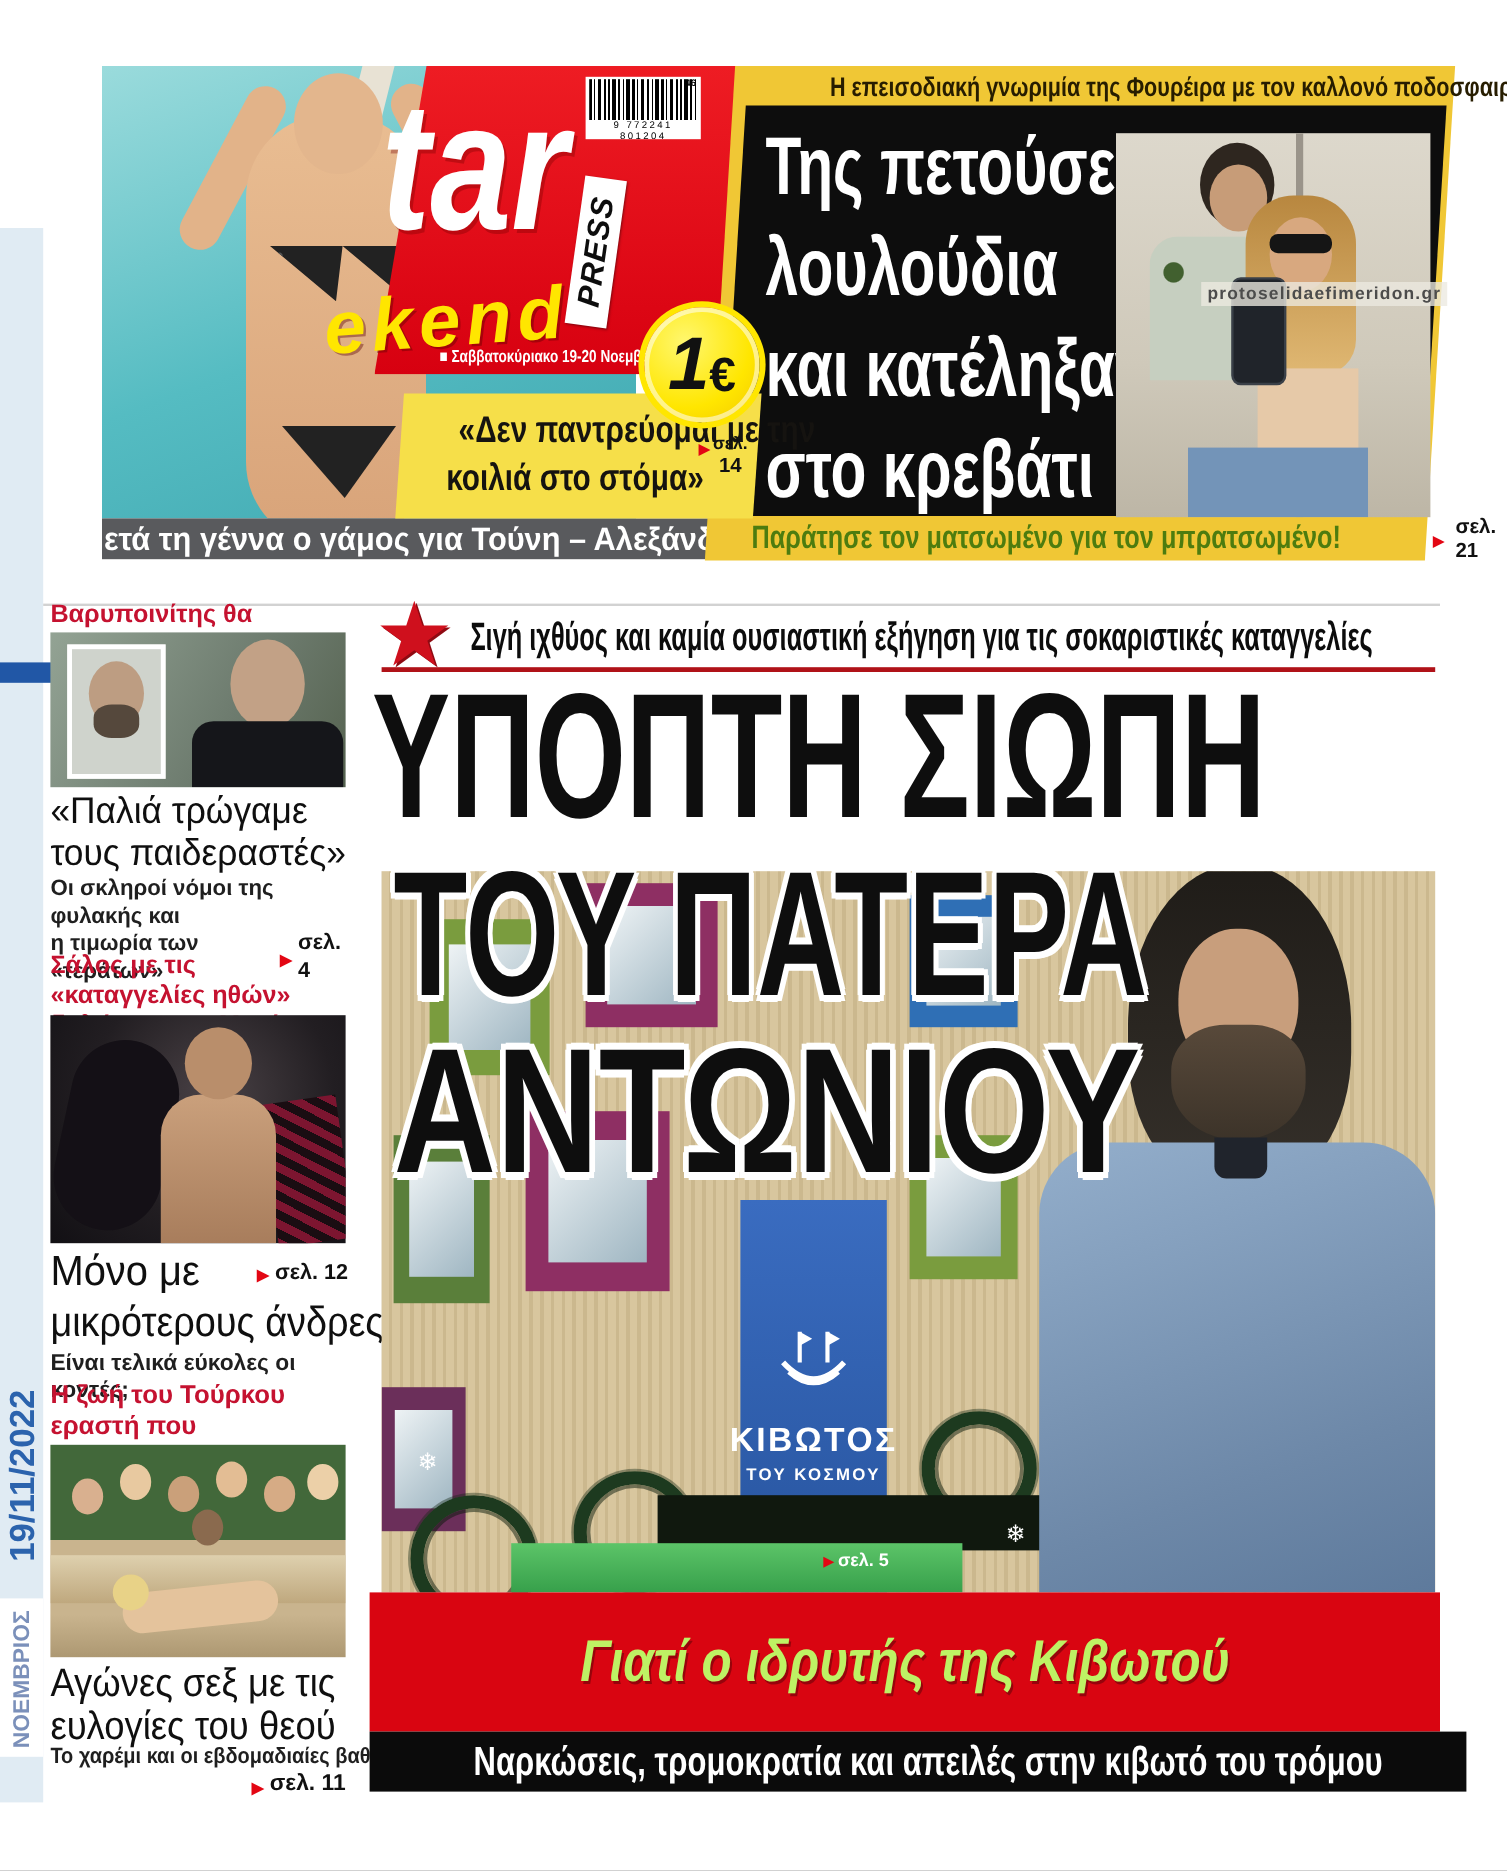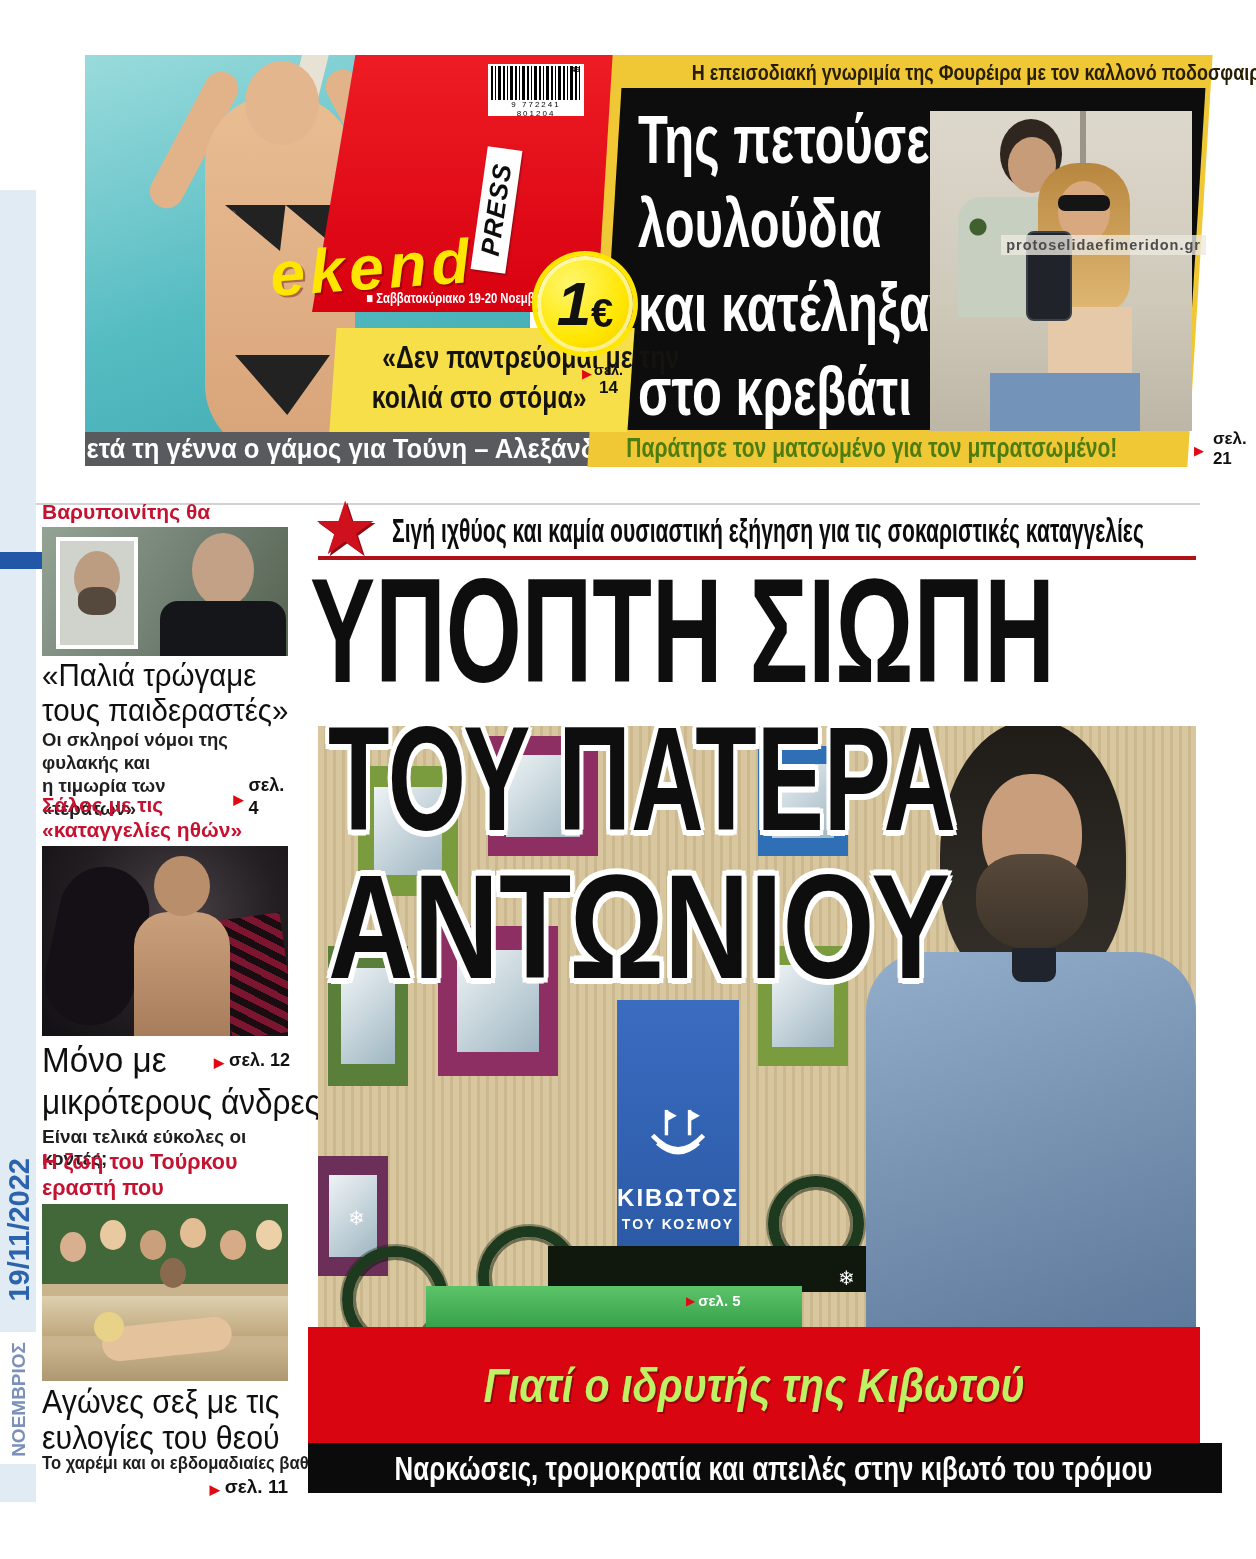--- a/index.html
+++ b/index.html
@@ -106,21 +106,21 @@
      text-shadow:-6px 0 0 #fff,6px 0 0 #fff,0 -6px 0 #fff,0 6px 0 #fff,-5px -5px 0 #fff,5px -5px 0 #fff,-5px 5px 0 #fff,5px 5px 0 #fff;}
   .hl-ind{padding-left:18px;}
 
   .ph-main{left:318px;top:726px;width:878px;height:601px;overflow:hidden;z-index:1;
      background:repeating-linear-gradient(90deg,#d8c69e 0 6px,#cbb88e 6px 9px);}
   .winf{position:absolute;}
   .glass{position:absolute;inset:16%;background:linear-gradient(135deg,#eef3f5,#9fb6c2);}
   .ark-banner{position:absolute;left:299px;top:274px;width:122px;height:327px;
      background:linear-gradient(180deg,#3a6cc0,#27549e);display:flex;flex-direction:column;align-items:center;}
   .ark-banner svg{margin-top:96px;width:74px;height:74px;}
-  .ark-t1{color:#fff;font-weight:bold;font-size:24px;letter-spacing:2px;margin-top:14px;}
+  .ark-t1{color:#fff;font-weight:bold;font-size:28px;letter-spacing:2px;margin-top:14px;}
   .ark-t2{color:#fff;font-weight:bold;font-size:14px;letter-spacing:2px;margin-top:4px;}
   .wreath{position:absolute;border-radius:50%;border:11px solid #1d3a1f;box-shadow:inset 0 0 0 3px rgba(10,25,10,.5),0 0 0 2px rgba(20,40,20,.4);}
   .garland{position:absolute;left:230px;top:520px;width:420px;height:46px;background:#10180e;}
   .awning{position:absolute;left:108px;top:560px;width:376px;height:41px;background:linear-gradient(180deg,#5cc468,#37a04b);}
   .snow{position:absolute;color:#fff;font-size:20px;}
   .mp-ref{position:absolute;left:368px;top:566px;display:flex;align-items:center;gap:3px;z-index:4;}
   .mp-ref .a{color:#e30613;font-size:12px;}
   .mp-ref .t{color:#fff;font-weight:bold;font-size:15px;}
   .priest-hair{position:absolute;left:622px;top:-6px;width:186px;height:270px;border-radius:50% 50% 42% 42%;
      background:linear-gradient(180deg,#1f1c18,#35302a);}
@@ -182,20 +182,21 @@
     <div class="pole"></div>
     <div class="armL"></div>
     <div class="armR"></div>
     <div class="body-skin"></div>
     <div class="head-sk"></div>
     <div class="bik-top"></div>
     <div class="bik-bot"></div>
   </div>
 
   <div class="abs logo-block"></div>
+  <div class="abs logo-tar"><span class="sqzL" style="--sx:.8">tar</span></div>
   <div class="abs barcode">
     <span class="bc-small">46</span>
     <div class="bars"></div>
     <div class="bc-num">9 772241 801204</div>
   </div>
   <div class="abs press-band">
     <span class="vtext">PRESS</span>
   </div>
   <div class="abs logo-weekend">ekend</div>
   <div class="abs dateline">

